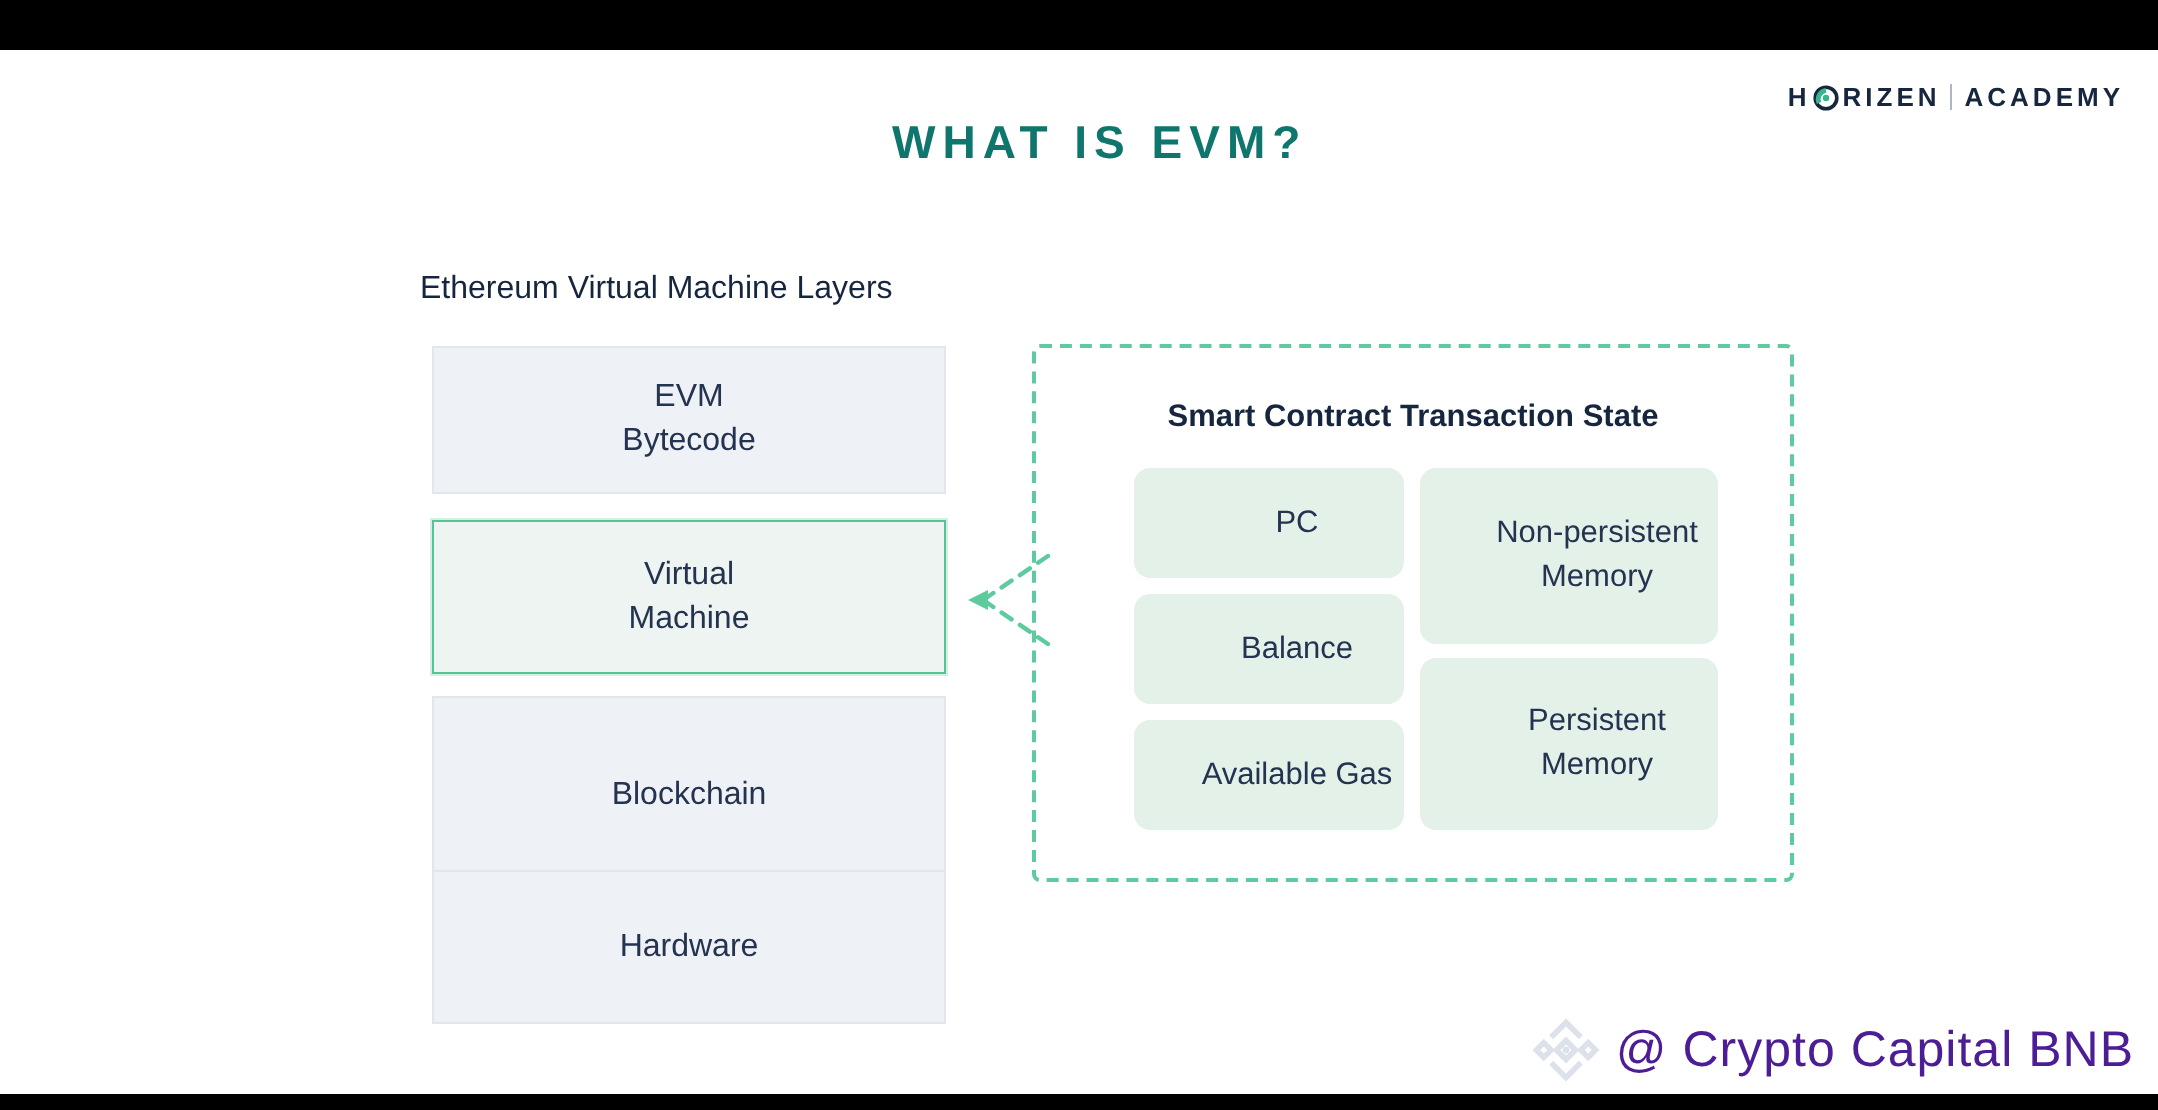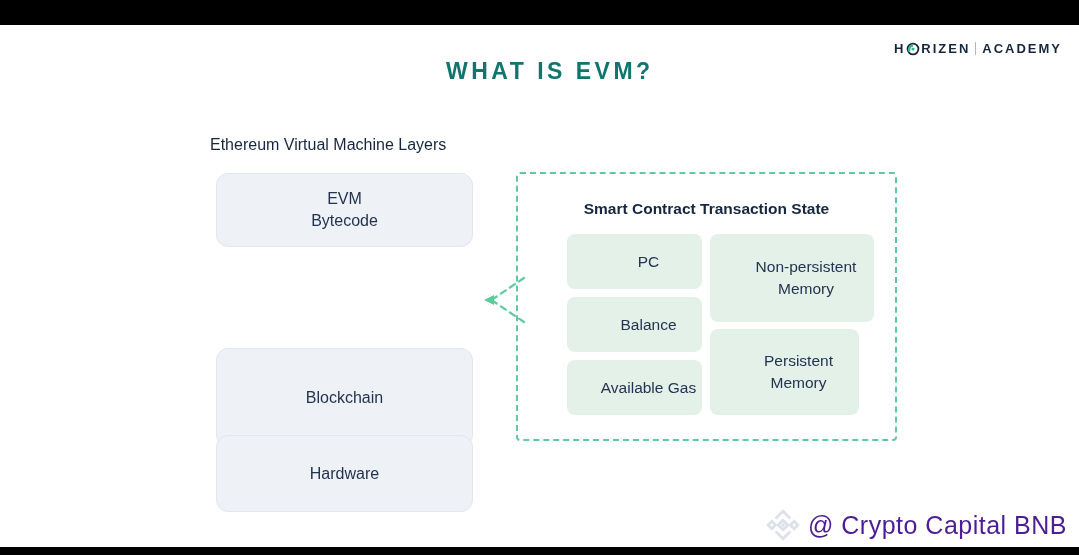--- a/index.html
+++ b/index.html
@@ -53,21 +53,21 @@
     font-weight: normal;
     color: #17263f;
   }
 
   .layer-box {
     position: absolute;
     left: 216px;
     width: 257px;
     background: #eef1f5;
     border: 1px solid #e2e7ee;
-    border-radius: 12px;
+    border-radius: 0;
     display: flex;
     flex-direction: column;
     align-items: center;
     justify-content: center;
     color: #243350;
     font-size: 16px;
     line-height: 22px;
     text-align: left;
   }
   .layer-box.highlight {
@@ -106,21 +106,21 @@
     justify-content: center;
     color: #243350;
     font-size: 15.5px;
     line-height: 22px;
     text-align: center;
     padding-left: 28px;
   }
   .sb-pc  { left: 49px;  top: 60px;  width: 135px; height: 55px; }
   .sb-bal { left: 49px;  top: 123px; width: 135px; height: 55px; }
   .sb-gas { left: 49px;  top: 186px; width: 135px; height: 55px; }
-  .sb-np  { left: 192px; top: 60px;  width: 164px; height: 88px; }
+  .sb-np  { left: 192px; top: 60px;  width: 149px; height: 88px; }
   .sb-pm  { left: 192px; top: 155px; width: 149px; height: 86px; }
 
   .connector {
     position: absolute;
     left: 480px; top: 271px;
     width: 46px; height: 58px;
   }
 
   .watermark {
     position: absolute;
@@ -158,20 +158,24 @@
     <span>ACADEMY</span>
   </div>
 
   <div class="layers-heading">Ethereum Virtual Machine Layers</div>
 
   <div class="layer-box lb-1">
     <span>EVM</span>
     <span>Bytecode</span>
   </div>
 
+  <div class="layer-box lb-2 highlight">
+    <span>Virtual</span>
+    <span>Machine</span>
+  </div>
 
   <div class="layer-box lb-3">
     <span>Blockchain</span>
   </div>
 
   <div class="layer-box lb-4">
     <span>Hardware</span>
   </div>
 
   <svg class="connector" viewBox="0 0 46 58">

